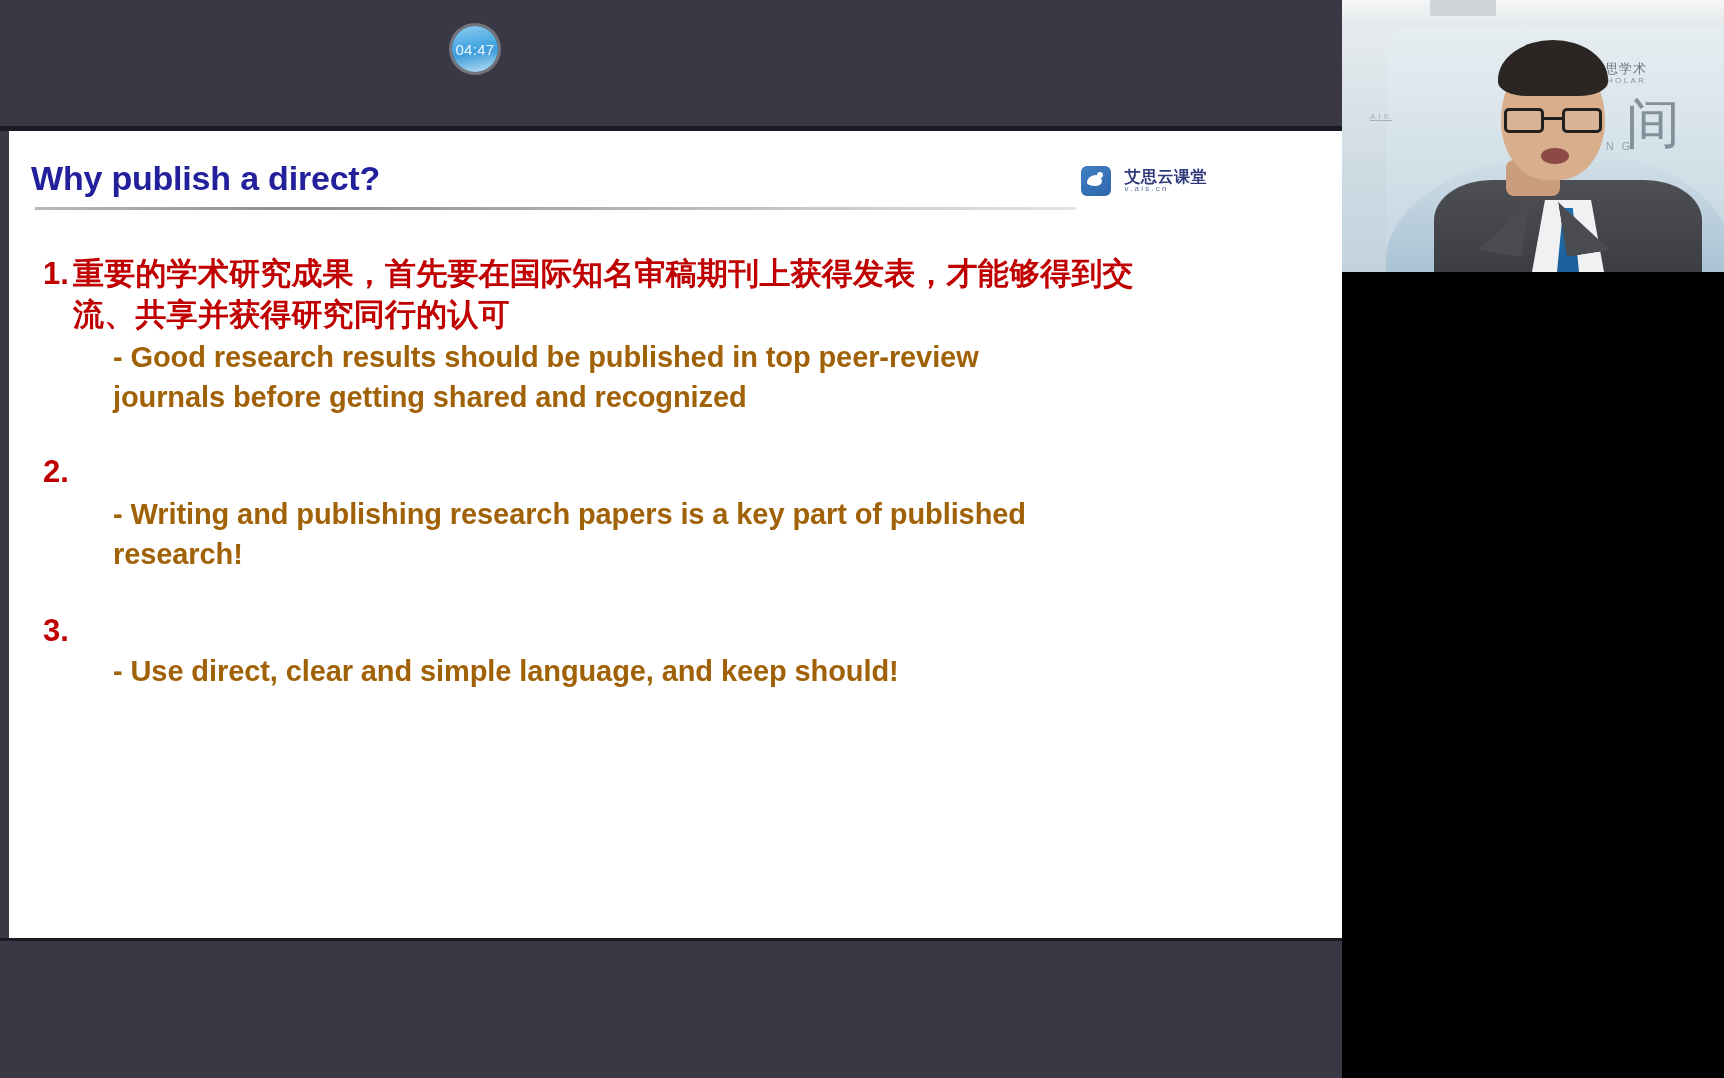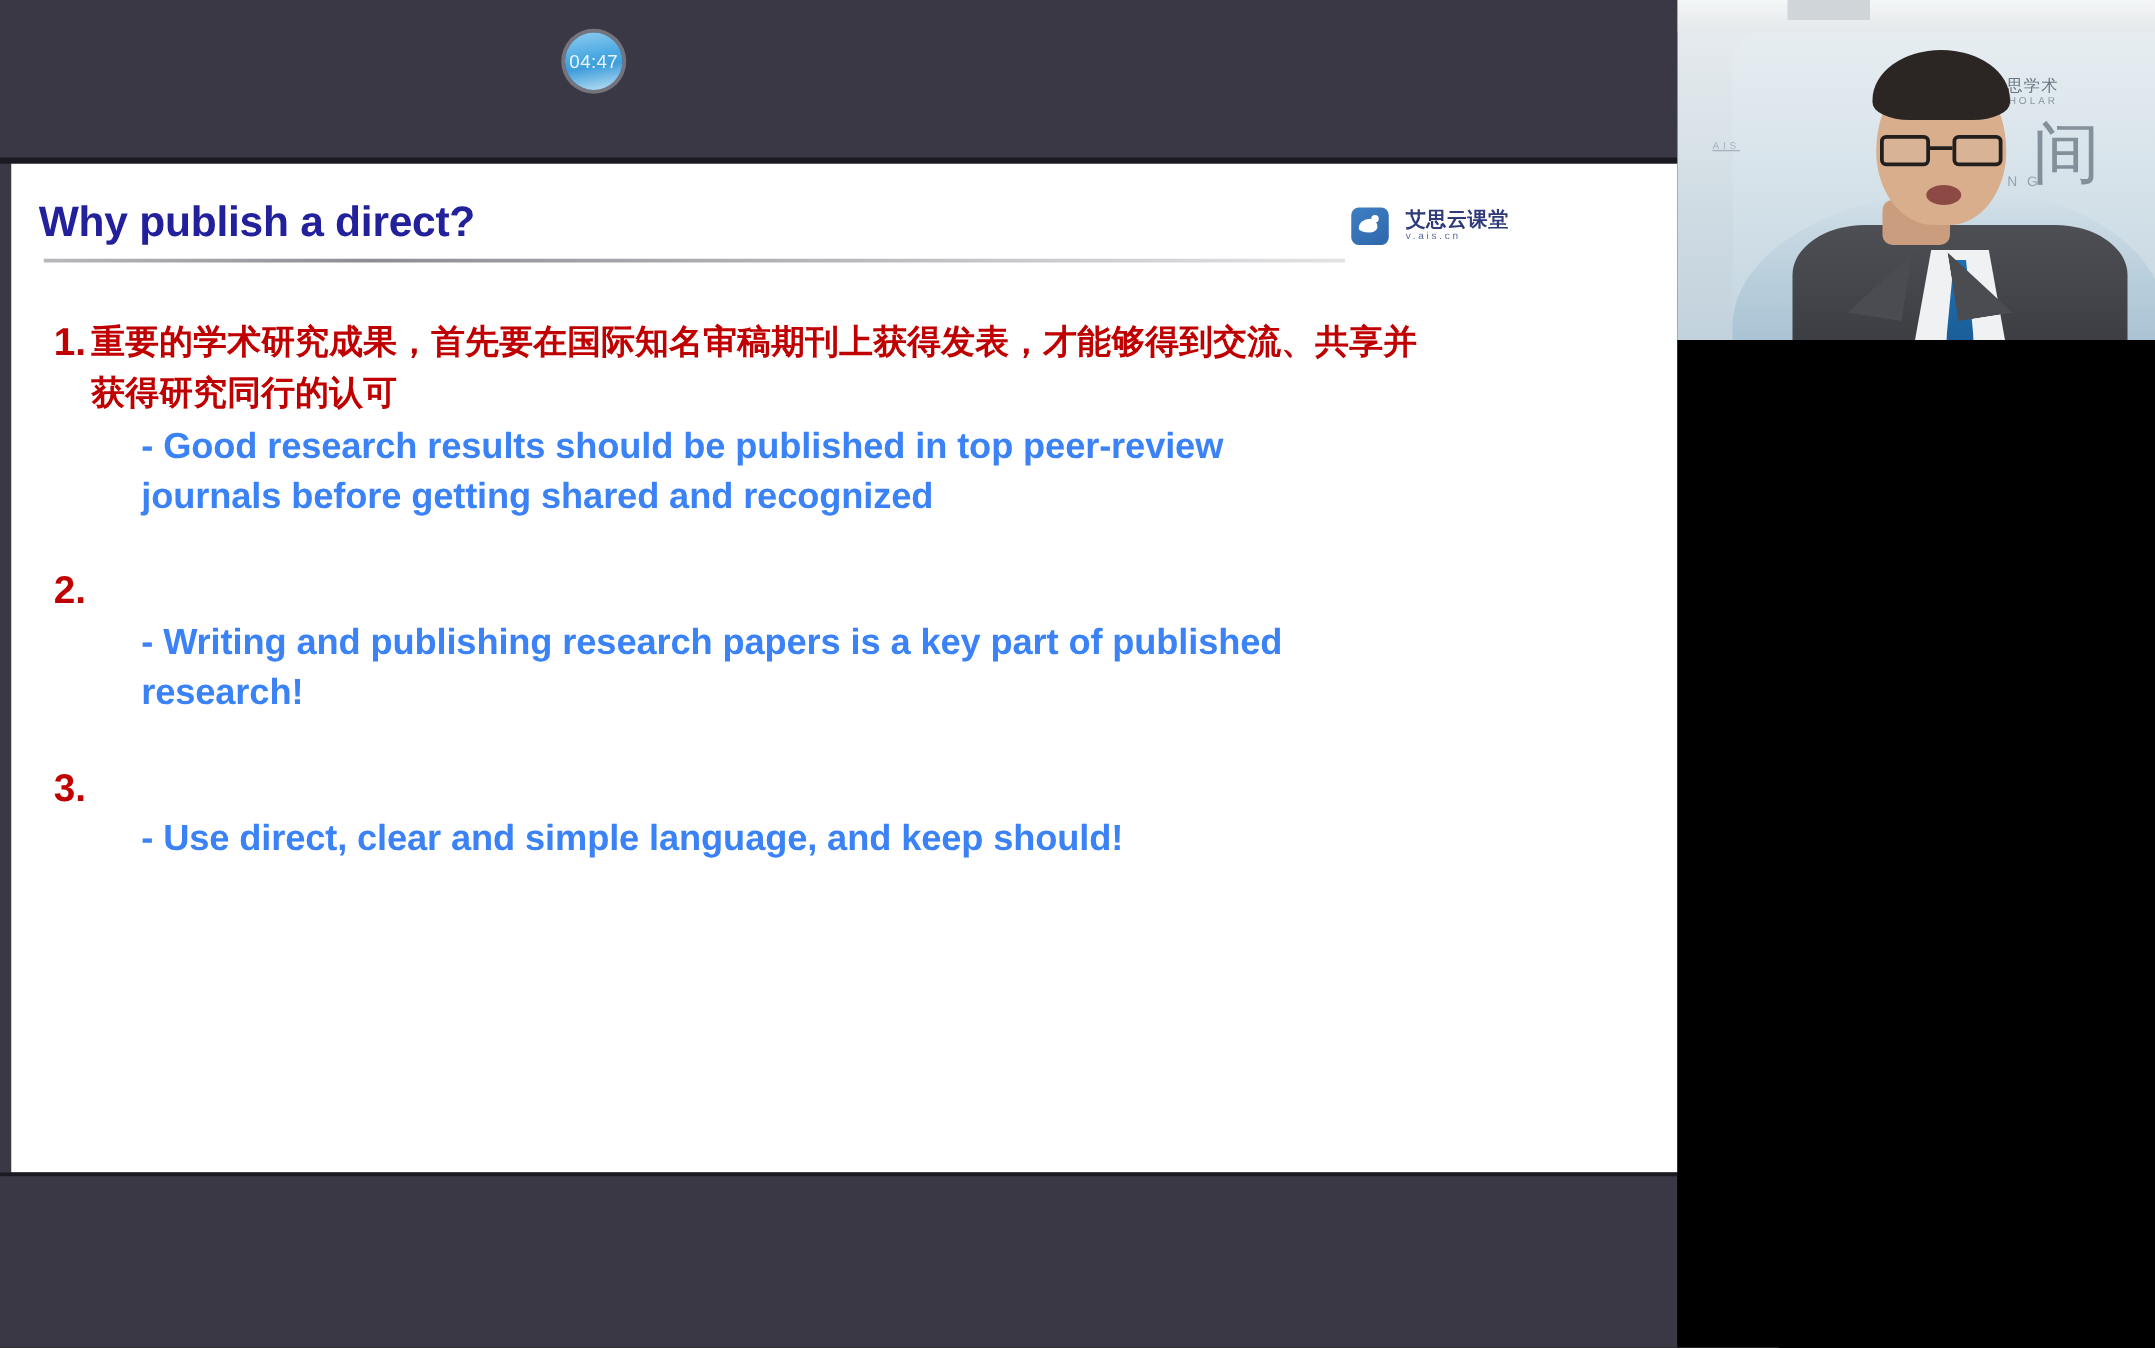--- a/index.html
+++ b/index.html
@@ -145,29 +145,29 @@
   .bullet-num {
     font-size: 31px;
     line-height: 41px;
     width: 36px;
     flex: none;
     text-align: left;
     padding-left: 6px;
     box-sizing: border-box;
   }
   .bullet-cn {
-    font-size: 27px;
+    font-size: 31px;
     line-height: 41px;
     letter-spacing: .2px;
     max-width: 1070px;
   }
   .bullet-sub {
     font-size: 29px;
     line-height: 40px;
-    color: #3b82f6;
+    color: #a16207;
     font-weight: bold;
     margin-left: 76px;
     max-width: 950px;
     letter-spacing: -0.1px;
   }
   .g1 .bullet-sub { margin-top: 2px; }
   .g2 { margin-top: 34px; }
   .g2 .bullet-sub { margin-top: 2px; }
   .g3 { margin-top: 36px; }
   .g3 .bullet-sub { margin-top: 0px; }

